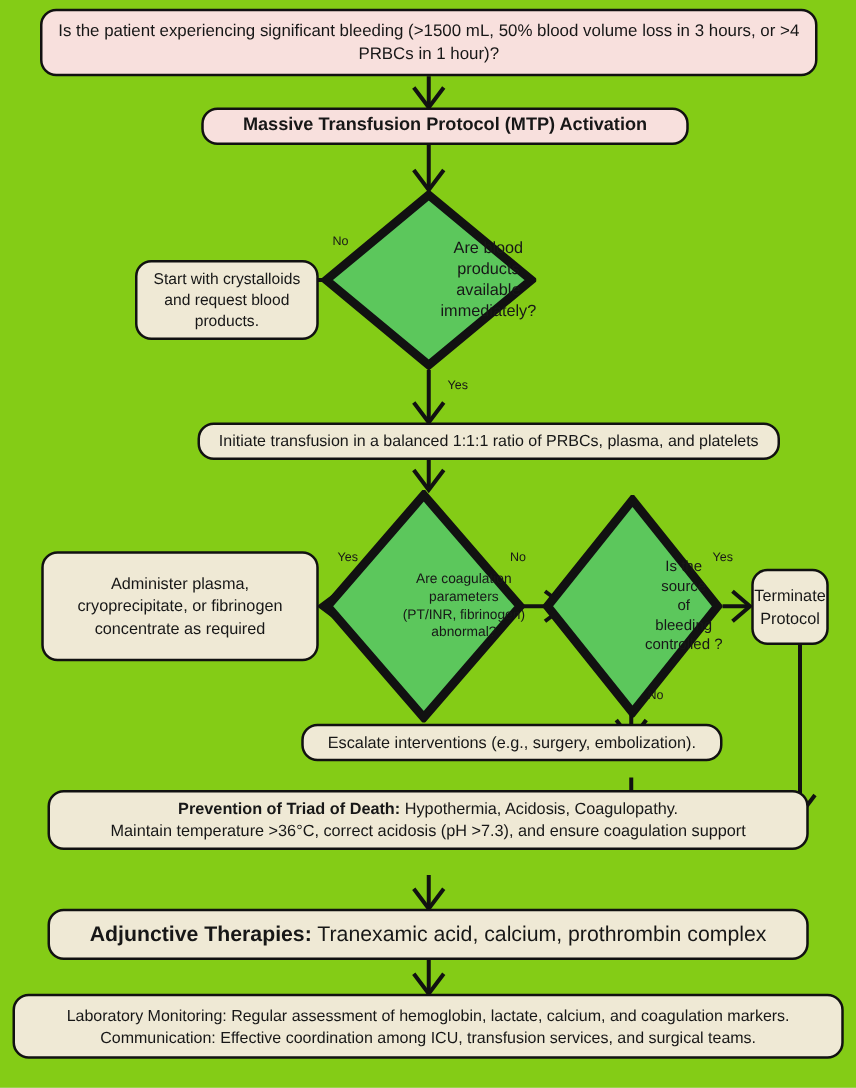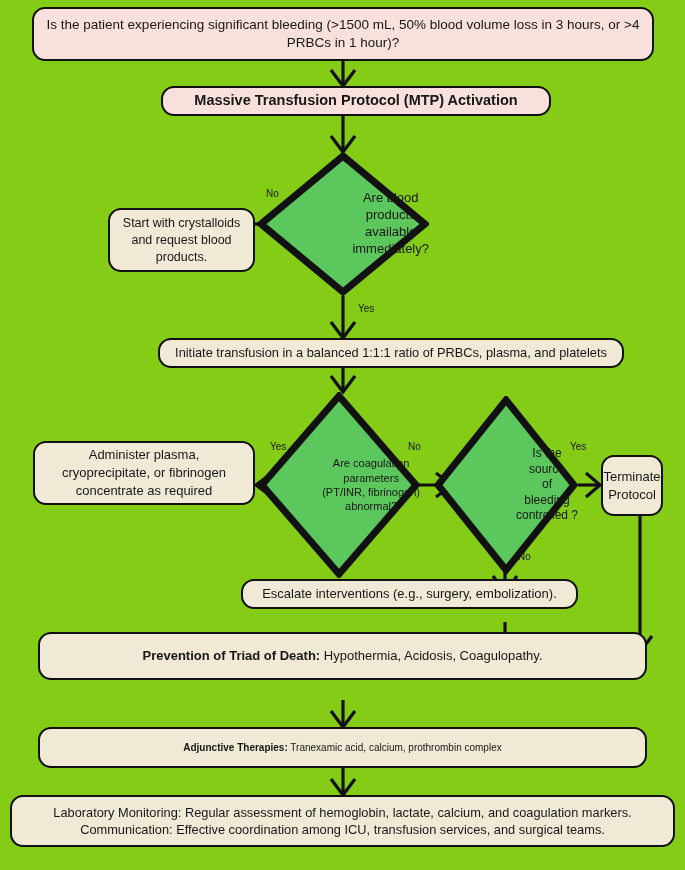--- a/index.html
+++ b/index.html
@@ -171,21 +171,21 @@
         <div>parameters</div>
         <div>(PT/INR, fibrinogen)</div>
         <div>abnormal?</div>
       </div>
     </div>
   </div>
 
   <div class="edge-label" style="left:270px; top:441px;">Yes</div>
   <div class="edge-label" style="left:408px; top:441px;">No</div>
 
-  <div class="node rbox cream" style="left:33px; top:441px; width:222px; height:64px; font-size:13px;">
+  <div class="node rbox cream" style="left:33px; top:441px; width:222px; height:88px; font-size:13px;">
     <div class="inner">Administer plasma, cryoprecipitate, or fibrinogen concentrate as required</div>
   </div>
 
   <div class="diamond-wrap" style="left:434px; top:396px; width:144px; height:178px;">
     <svg class="dshape" viewBox="0 0 144 178" preserveAspectRatio="none">
       <polygon points="72,4 140,89 72,174 4,89" fill="#5cc75c" stroke="#111" stroke-width="7" stroke-linejoin="miter"></polygon>
     </svg>
     <div class="dlabel" style="font-size:12px;">
       <div>
         <div>Is the</div>
@@ -206,24 +206,25 @@
 
   <div class="node rbox cream" style="left:241px; top:579px; width:337px; height:30px; font-size:13px;">
     <div class="inner">Escalate interventions (e.g., surgery, embolization).</div>
   </div>
 
   <div class="node rbox cream" style="left:38px; top:632px; width:609px; height:48px; font-size:13px;">
     <div class="inner">
       <div>
         <span class="b">Prevention of Triad of Death:</span><span> Hypothermia, Acidosis, Coagulopathy.</span>
       </div>
-    </div>
-  </div>
-
-  <div class="node rbox cream" style="left:38px; top:727px; width:609px; height:41px; font-size:10px;">
+      <div>Maintain temperature &gt;36°C, correct acidosis (pH &gt;7.3), and ensure coagulation support</div>
+    </div>
+  </div>
+
+  <div class="node rbox cream" style="left:38px; top:727px; width:609px; height:41px; font-size:17px;">
     <div class="inner">
       <span class="b">Adjunctive Therapies:</span><span> Tranexamic acid, calcium, prothrombin complex</span>
     </div>
   </div>
 
   <div class="node rbox cream" style="left:10px; top:795px; width:665px; height:52px; font-size:12.8px;">
     <div class="inner">
       <div>Laboratory Monitoring: Regular assessment of hemoglobin, lactate, calcium, and coagulation markers.</div>
       <div>Communication: Effective coordination among ICU, transfusion services, and surgical teams.</div>
     </div>

